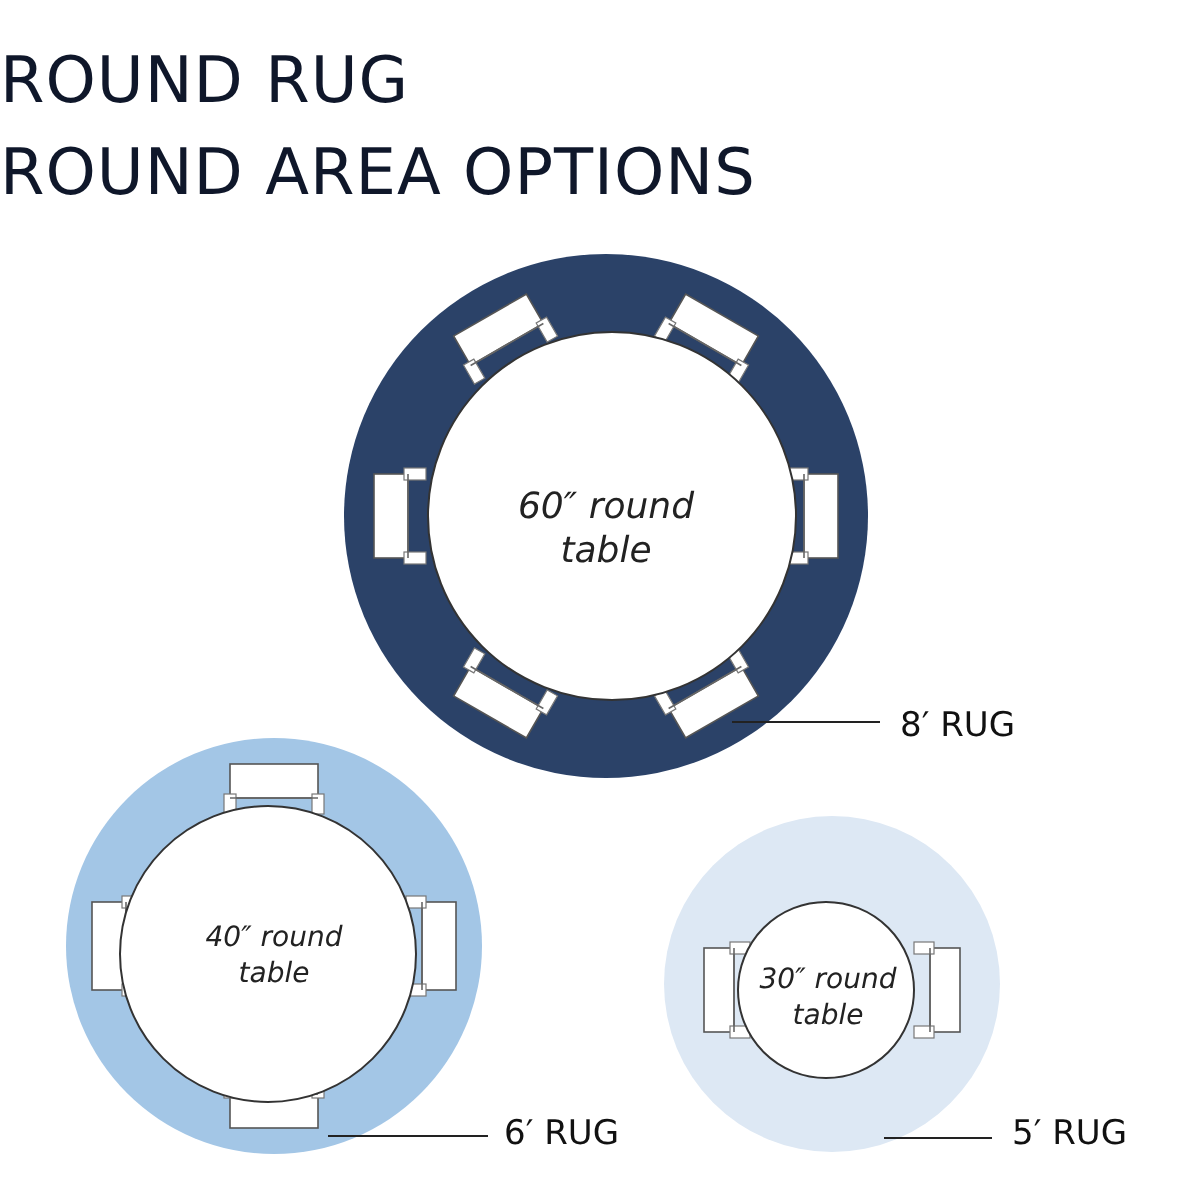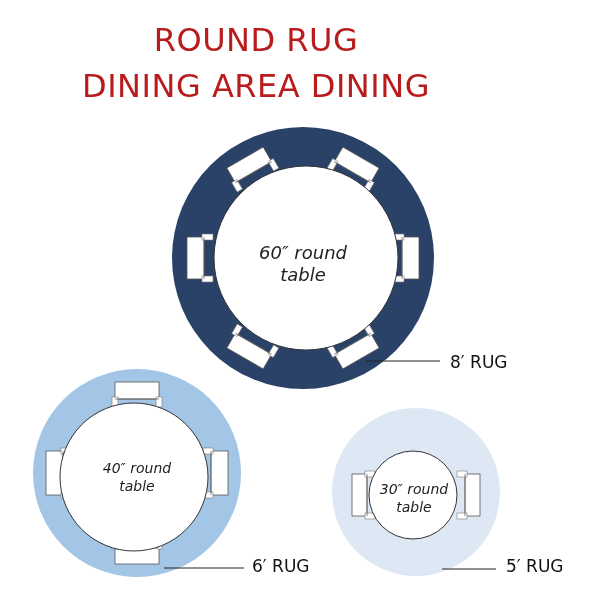--- a/index.html
+++ b/index.html
@@ -1,36 +1,36 @@
 <!DOCTYPE html>
 <html><head>
   <meta charset="utf-8">
   <style>
     html, body { margin: 0; padding: 0; background: #ffffff; }
     body { width: 600px; height: 600px; overflow: hidden; position: relative; font-family: "DejaVu Sans", "Liberation Sans", sans-serif; }
     .title {
-      position: absolute; left: 0; width: 512px; text-align: center;
-      color: #b91c1c; font-family: "DejaVu Sans", sans-serif; font-weight: normal;
+      position: absolute; left: 0; width: 512px; text-align: left;
+      color: #0f172a; font-family: "DejaVu Sans", sans-serif; font-weight: normal;
       font-size: 32px; letter-spacing: 0.5px; line-height: 40px;
     }
     #title-line-1 { top: 20px; }
     #title-line-2 { top: 66px; }
     svg { position: absolute; left: 0; top: 0; }
     .rug-label { font-family: "DejaVu Sans", sans-serif; font-size: 17px; fill: #111111; }
     .table-label { font-family: "DejaVu Sans", sans-serif; font-style: italic; fill: #222222; }
     .leader { stroke: #222222; stroke-width: 1; }
     .table { fill: #ffffff; stroke: #333333; stroke-width: 1; }
     .chair-back { fill: #ffffff; stroke: #555555; stroke-width: 0.8; }
     .chair-arm { fill: #ffffff; stroke: #777777; stroke-width: 0.6; }
   </style>
 </head>
 <body>
 
 <div class="title" id="title-line-1">ROUND RUG</div>
-<div class="title" id="title-line-2">DINING AREA DINING</div>
+<div class="title" id="title-line-2">ROUND AREA OPTIONS</div>
 
 <svg width="600" height="600" viewBox="0 0 600 600">
   <defs>
 
     <g id="chair-lg">
       <rect class="chair-back" x="-21" y="-12" width="42" height="17"></rect>
       <rect class="chair-arm" x="-24" y="3" width="6" height="11"></rect>
       <rect class="chair-arm" x="18" y="3" width="6" height="11"></rect>
       <line x1="-21" y1="5" x2="21" y2="5" stroke="#666666" stroke-width="0.8"></line>
     </g>

